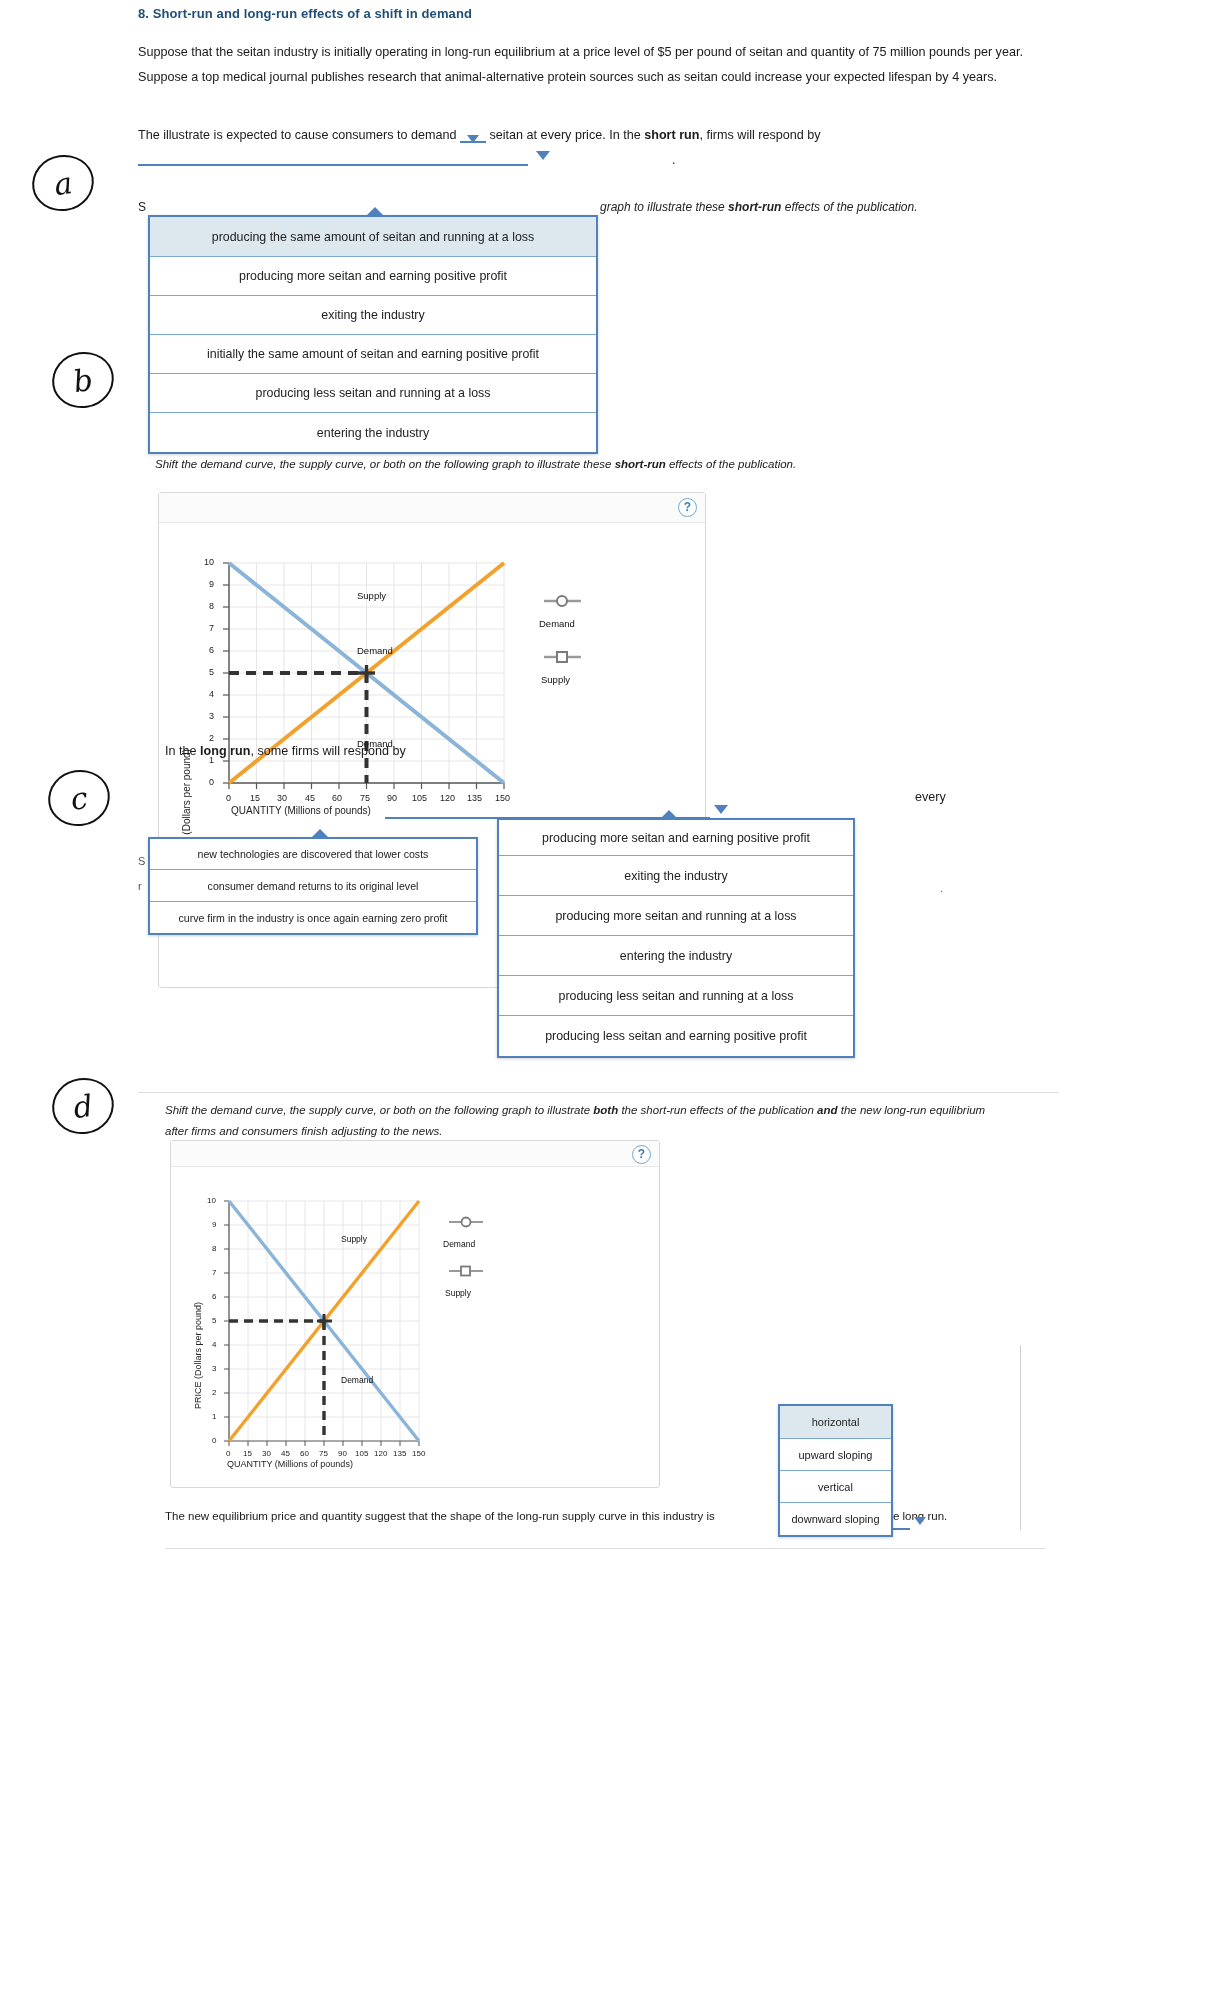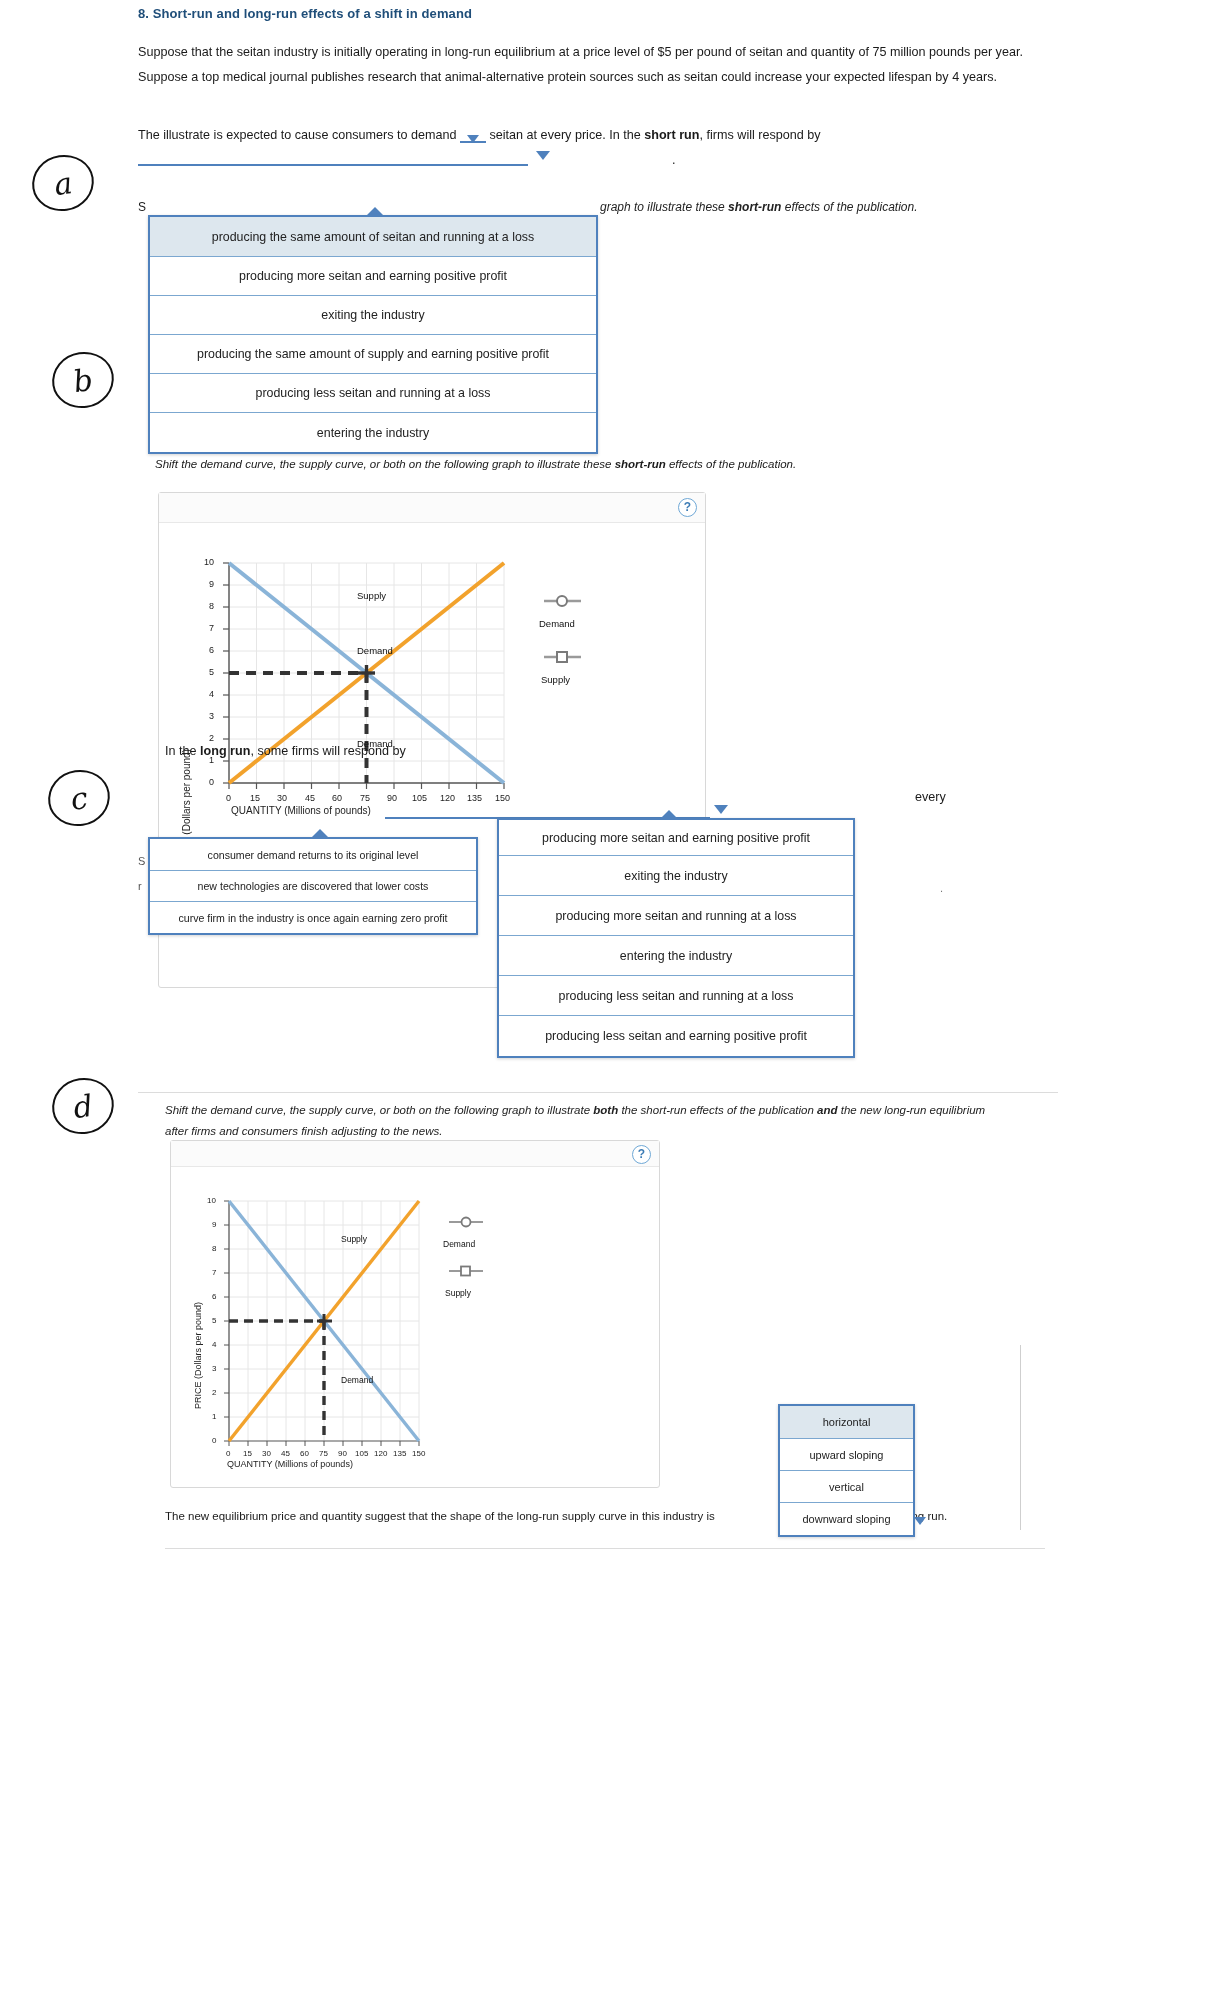--- a/index.html
+++ b/index.html
@@ -212,21 +212,21 @@
     <span>graph to illustrate these</span>
     <span class="bold">short-run</span>
     <span>effects of the publication.</span>
   </div>
 
   <div class="dd-popup" style="left:148px;top:215px;width:450px;">
     <div class="arrow-up" style="left:215px;"></div>
     <div class="dd-opt sel" style="height:40px;">producing the same amount of seitan and running at a loss</div>
     <div class="dd-opt" style="height:39px;">producing more seitan and earning positive profit</div>
     <div class="dd-opt" style="height:39px;">exiting the industry</div>
-    <div class="dd-opt" style="height:39px;">producing the same amount of supply and earning positive profit</div>
+    <div class="dd-opt" style="height:39px;">initially the same amount of seitan and earning positive profit</div>
     <div class="dd-opt" style="height:39px;">producing less seitan and running at a loss</div>
     <div class="dd-opt" style="height:39px;">entering the industry</div>
   </div>
 
   <div style="position:absolute;left:155px;top:458px;font-size:11.5px;font-style:italic;white-space:nowrap;">
     <span>Shift the demand curve, the supply curve, or both on the following graph to illustrate these</span>
     <span class="bold">short-run</span>
     <span>effects of the publication.</span>
   </div>
 
@@ -359,22 +359,22 @@
   </div>
   <div class="c-until">every</div>
 
   <div style="position:absolute;left:138px;top:855px;font-size:11px;color:#555;z-index:5;">S</div>
   <div style="position:absolute;left:138px;top:880px;font-size:11px;color:#555;z-index:5;">r</div>
   <div style="position:absolute;left:850px;top:880px;font-size:11px;color:#555;z-index:5;">r</div>
   <div style="position:absolute;left:940px;top:882px;font-size:11px;color:#777;z-index:5;">.</div>
 
   <div class="dd-popup" style="left:148px;top:837px;width:330px;">
     <div class="arrow-up" style="left:160px;"></div>
+    <div class="dd-opt" style="height:31px;font-size:10.6px;">new technologies are discovered that lower costs</div>
     <div class="dd-opt" style="height:32px;font-size:10.6px;">consumer demand returns to its original level</div>
-    <div class="dd-opt" style="height:31px;font-size:10.6px;">new technologies are discovered that lower costs</div>
     <div class="dd-opt" style="height:31px;font-size:10.6px;">curve firm in the industry is once again earning zero profit</div>
   </div>
 
   <div class="dd-popup" style="left:497px;top:818px;width:358px;">
     <div class="arrow-up" style="left:160px;"></div>
     <div class="dd-opt" style="height:36px;">producing more seitan and earning positive profit</div>
     <div class="dd-opt" style="height:40px;">exiting the industry</div>
     <div class="dd-opt" style="height:40px;">producing more seitan and running at a loss</div>
     <div class="dd-opt" style="height:40px;">entering the industry</div>
     <div class="dd-opt" style="height:40px;">producing less seitan and running at a loss</div>
@@ -494,21 +494,21 @@
     <div class="tick-lab" style="left:241px;top:308px;font-size:8px;">150</div>
 
     <div class="curve-lab" style="left:170px;top:93px;font-size:8.5px;">Supply</div>
     <div class="curve-lab" style="left:170px;top:234px;font-size:8.5px;">Demand</div>
 
     <div class="legend-lab" style="left:272px;top:98px;font-size:8.5px;">Demand</div>
     <div class="legend-lab" style="left:274px;top:147px;font-size:8.5px;">Supply</div>
   </div>
 
   <div class="vrule" style="left:1020px;top:1345px;height:185px;"></div>
-  <div class="dd-popup" style="left:778px;top:1404px;width:137px;">
+  <div class="dd-popup" style="left:778px;top:1404px;width:115px;">
     <div class="dd-opt sel" style="height:33px;font-size:11px;">horizontal</div>
     <div class="dd-opt" style="height:32px;font-size:11px;">upward sloping</div>
     <div class="dd-opt" style="height:32px;font-size:11px;">vertical</div>
     <div class="dd-opt" style="height:32px;font-size:11px;">downward sloping</div>
   </div>
 
   <div class="final-line">
     <span>The new equilibrium price and quantity suggest that the shape of the long-run supply curve in this industry is</span>
     <span style="display:inline-block;width:150px;"></span>
     <span>in the long run.</span>

